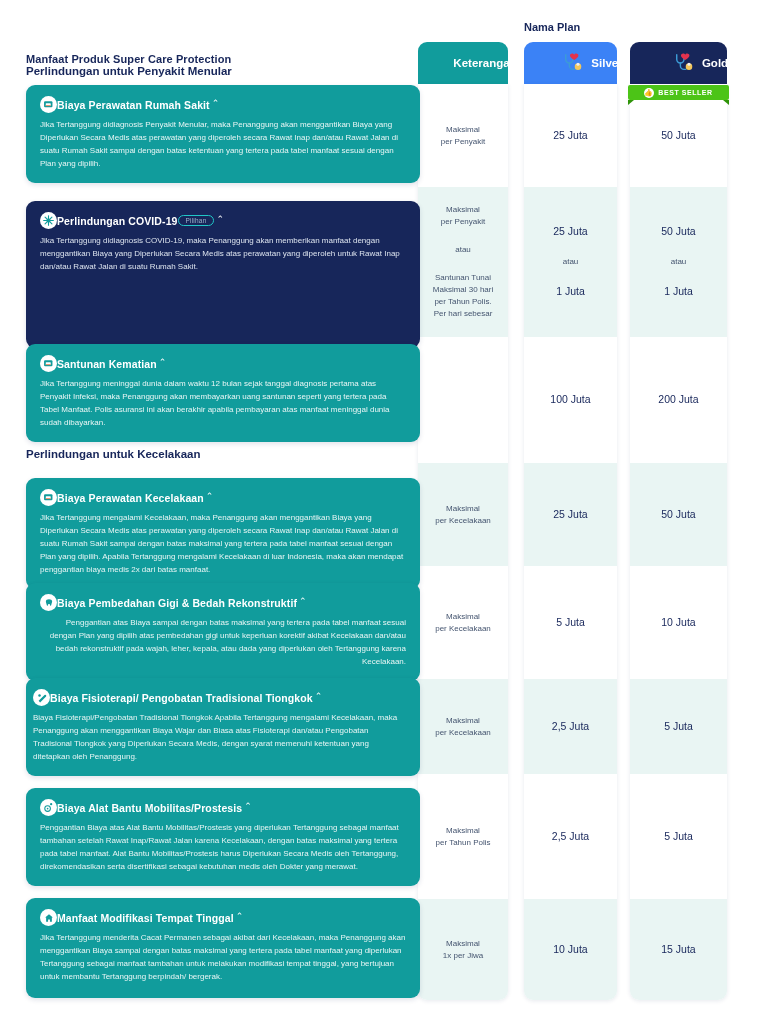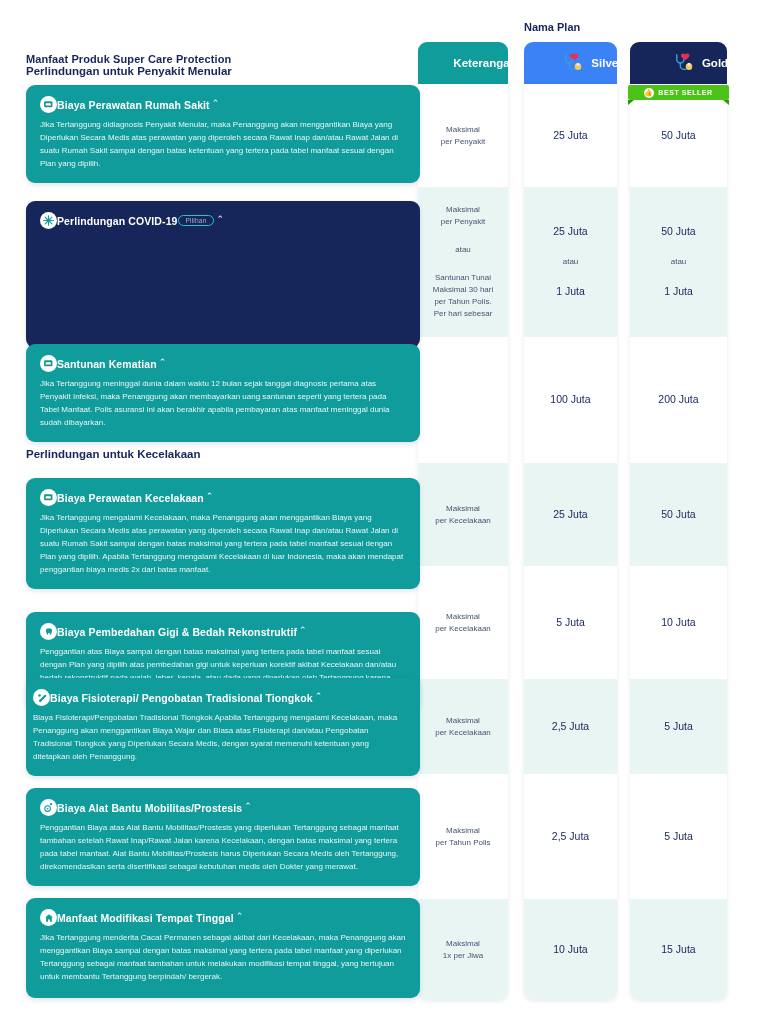--- a/index.html
+++ b/index.html
@@ -306,20 +306,21 @@
                 <line x1="13" y1="3" x2="3" y2="13"></line>
               </g>
               <circle cx="8" cy="8" r="3" fill="#119C9C"></circle>
             </svg>
           </span>
           <span class="card-title">Perlindungan COVID-19</span>
           <span class="pill">Pilihan</span>
           <span class="chev">⌃</span>
         </div>
         <div class="card-body">
+          <p>Jika Tertanggung didiagnosis COVID-19, maka Penanggung akan memberikan manfaat dengan menggantikan Biaya yang Diperlukan Secara Medis atas perawatan yang diperoleh untuk Rawat Inap dan/atau Rawat Jalan di suatu Rumah Sakit.</p>
         </div>
       </div>
       <div class="card teal" style="top: 344px; min-height: 94px;">
         <div class="card-head">
           <span class="card-icon">
             <svg viewBox="0 0 16 16" width="10.5" height="10.5">
               <rect x="1.6" y="3.4" width="12.8" height="9.2" rx="1.6" fill="#119C9C"></rect>
               <rect x="4.2" y="6.6" width="7.6" height="4.2" rx=".7" fill="#ffffff"></rect>
               <rect x="4.2" y="9.6" width="7.6" height="1.2" fill="#E06C3A"></rect>
             </svg>
@@ -340,21 +341,21 @@
               <rect x="4.2" y="9.6" width="7.6" height="1.2" fill="#E06C3A"></rect>
             </svg>
           </span>
           <span class="card-title">Biaya Perawatan Kecelakaan</span>
           <span class="chev">⌃</span>
         </div>
         <div class="card-body">
           <p>Jika Tertanggung mengalami Kecelakaan, maka Penanggung akan menggantikan Biaya yang Diperlukan Secara Medis atas perawatan yang diperoleh secara Rawat Inap dan/atau Rawat Jalan di suatu Rumah Sakit sampai dengan batas maksimal yang tertera pada tabel manfaat sesuai dengan Plan yang dipilih. Apabila Tertanggung mengalami Kecelakaan di luar Indonesia, maka akan mendapat penggantian biaya medis 2x dari batas manfaat.</p>
         </div>
       </div>
-      <div class="card teal" style="top: 612px; min-height: 83px;">
+      <div class="card teal" style="top: 583px; min-height: 83px; text-align: right;">
         <div class="card-head">
           <span class="card-icon">
             <svg viewBox="0 0 16 16" width="10" height="10">
               <path d="M3 5c0-2 2-3.2 5-3.2S13 3 13 5c0 2.6-1 3.2-1.4 6.2-.2 1.6-1.6 1.7-1.9.2-.2-1.1-.4-2-1.7-2s-1.5.9-1.7 2c-.3 1.5-1.7 1.4-1.9-.2C4 8.2 3 7.6 3 5z" fill="#119C9C"></path>
             </svg>
           </span>
           <span class="card-title">Biaya Pembedahan Gigi &amp; Bedah Rekonstruktif</span>
           <span class="chev">⌃</span>
         </div>
         <div class="card-body">

